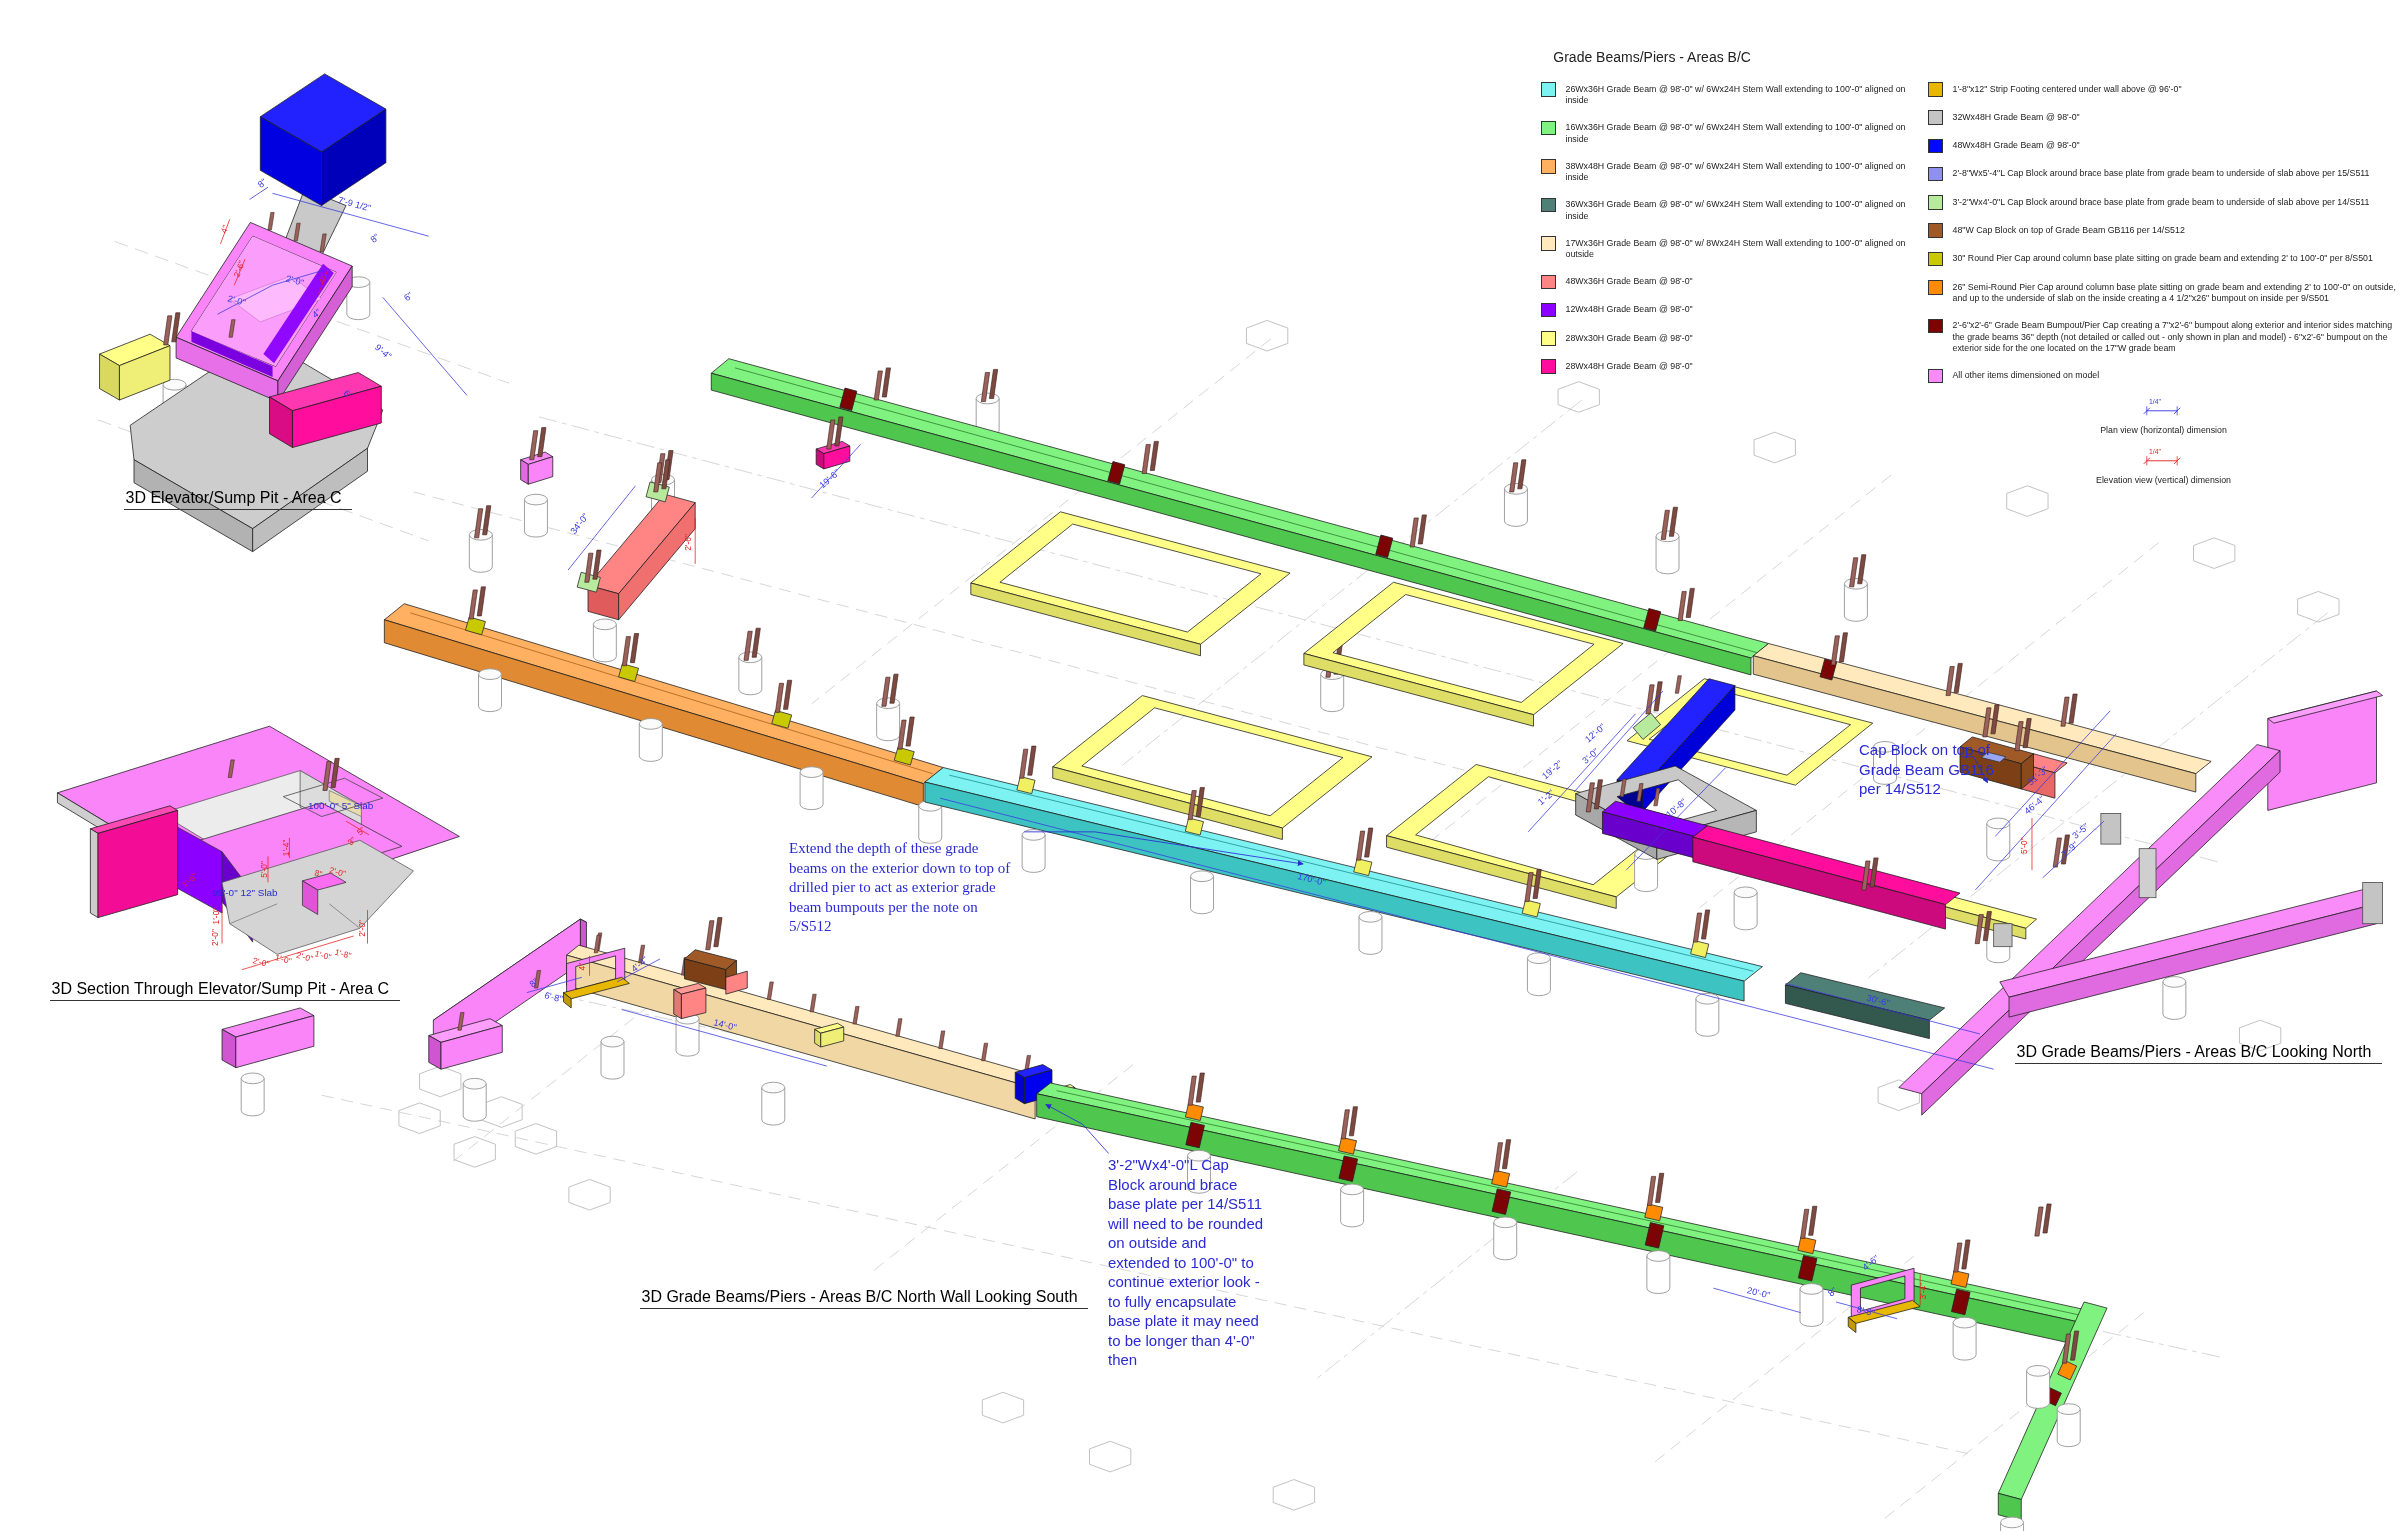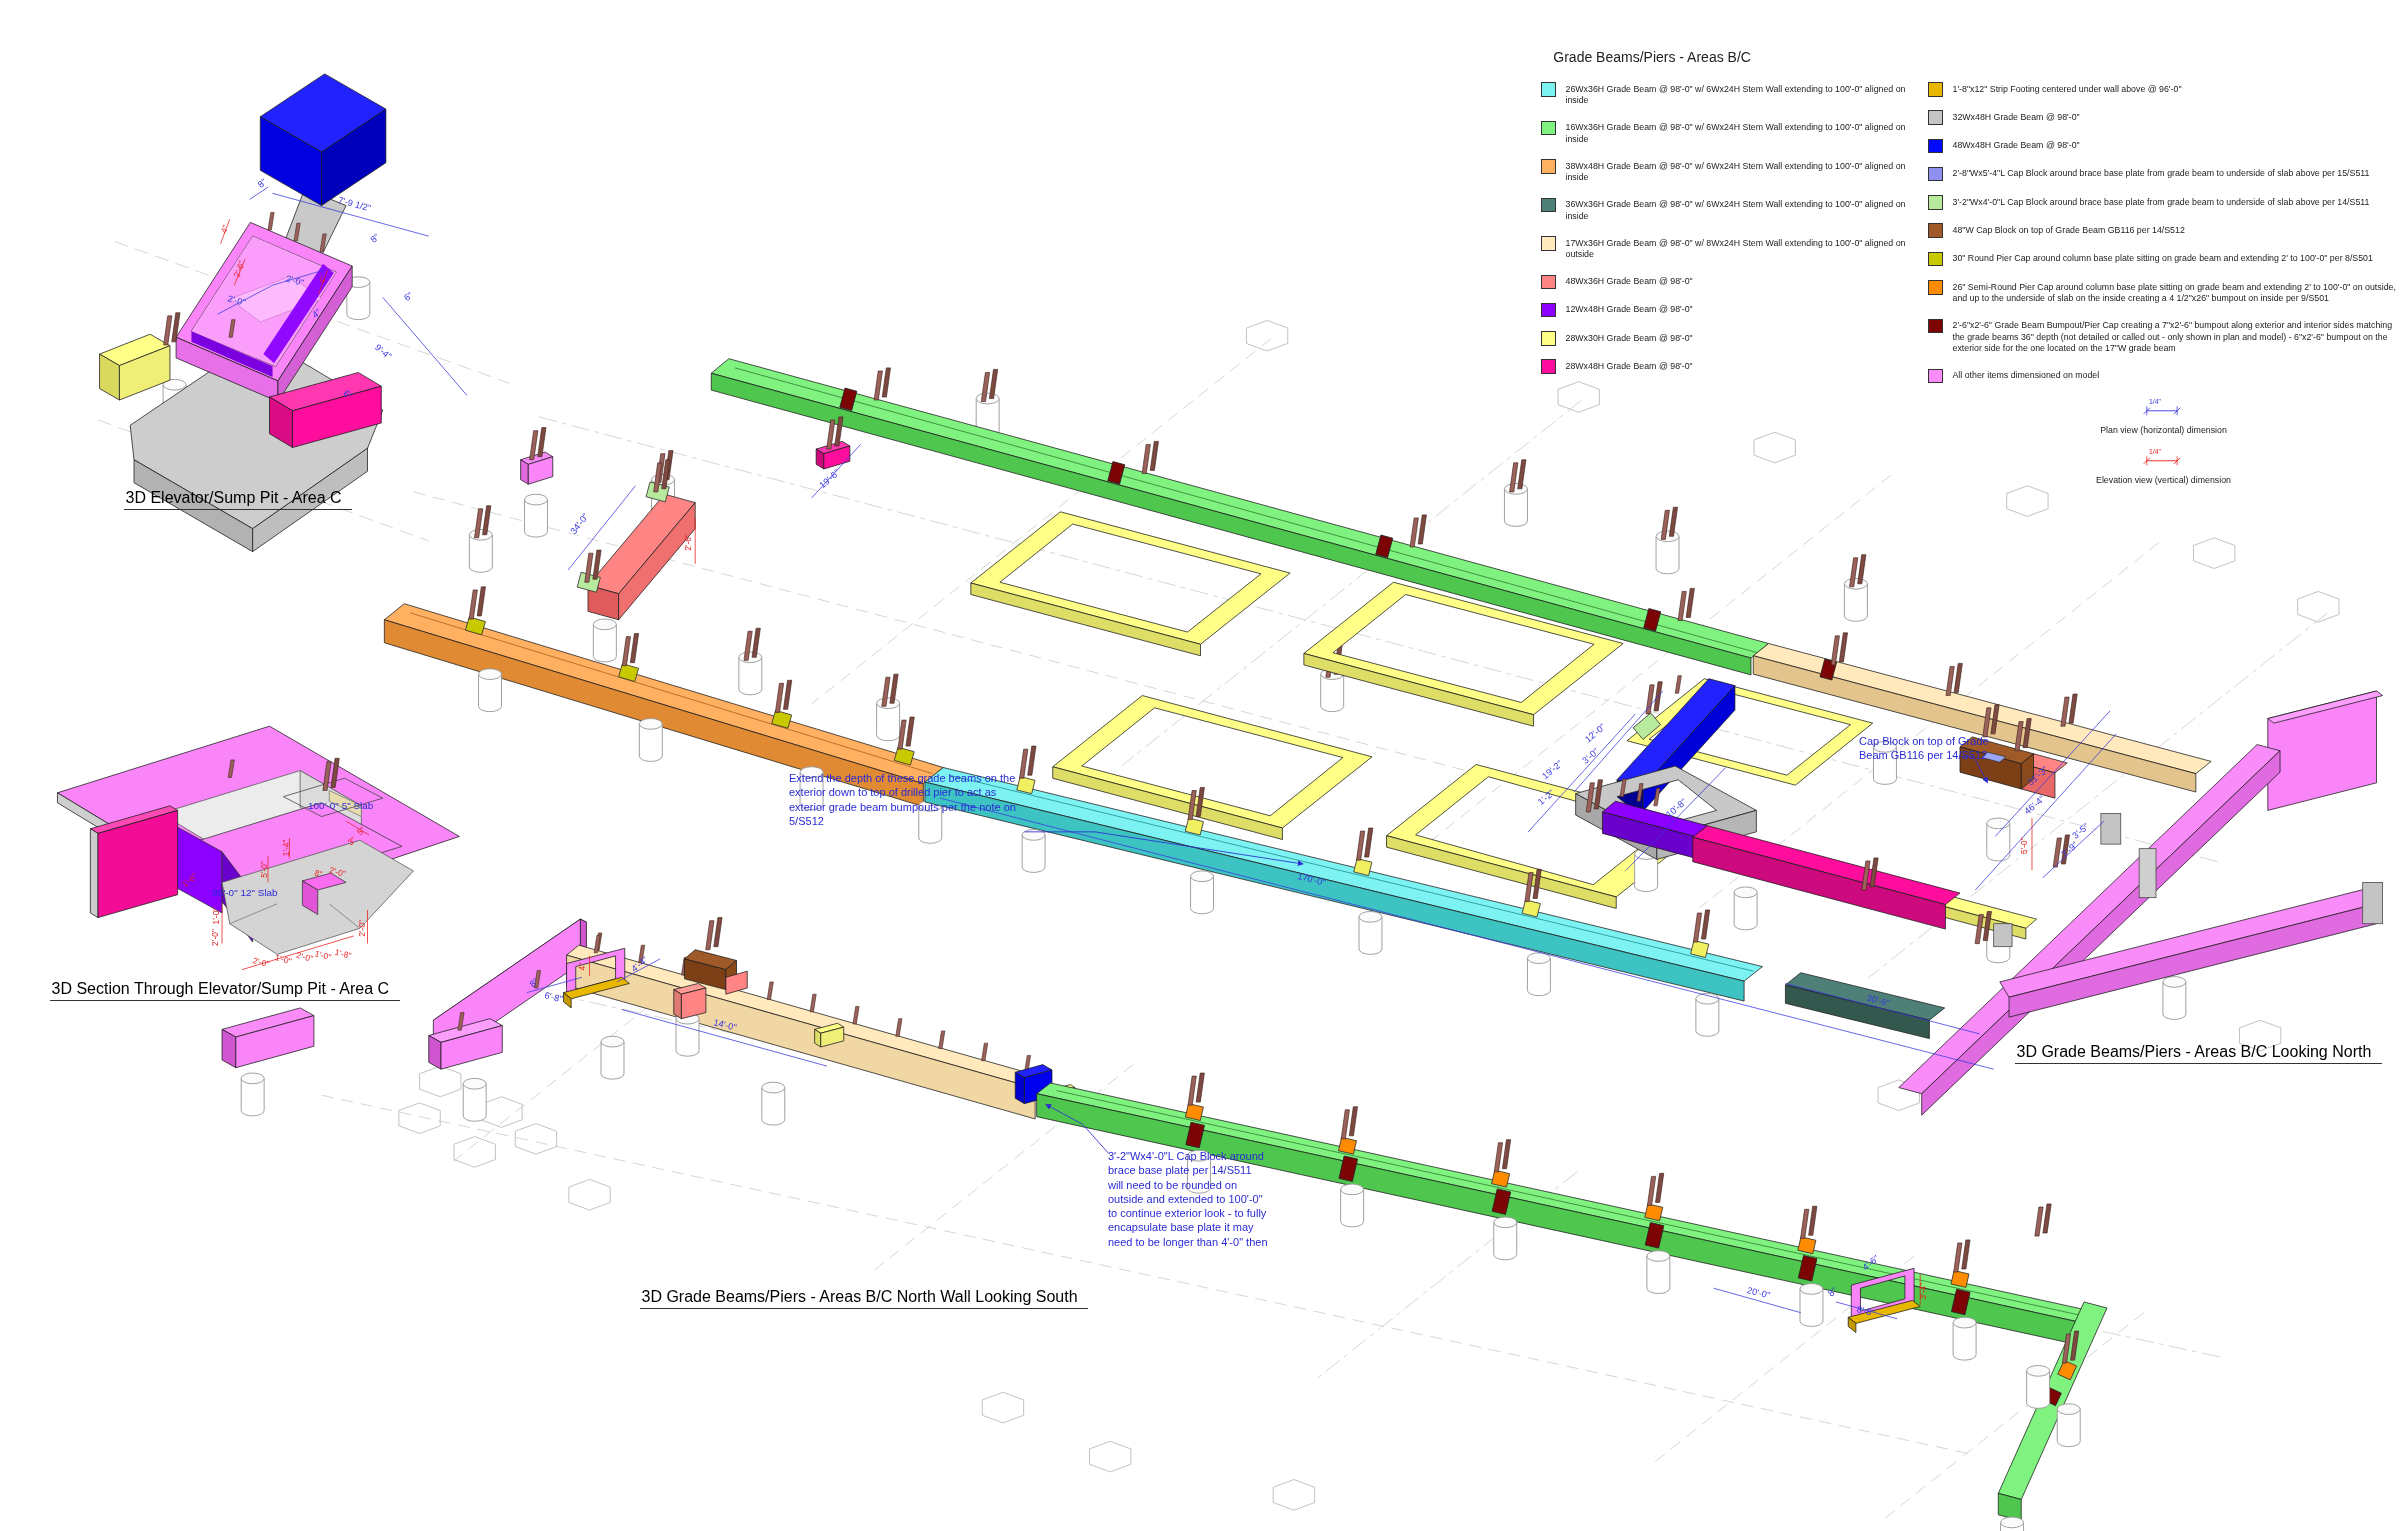--- a/index.html
+++ b/index.html
@@ -1,21 +1,21 @@
 <!DOCTYPE html>
 <html style="font-size:12.3px"><head>
 <meta charset="utf-8">
 <style>
   html,body{margin:0;padding:0;background:#fff;}
   #canvas{position:relative;width:2401px;height:1532px;background:#fff;
           font-family:"Liberation Sans",sans-serif;overflow:hidden;}
   #scene{position:absolute;left:0;top:0;}
   .vt{position:absolute;font-size:16px;color:#000000;border-bottom:1.5px solid #333;
       padding:0 10.7px 2.3px 1.5px;white-space:nowrap;}
-  .note{position:absolute;color:#2a2ad4;font-size:11px;line-height:1.3;}
+  .note{position:absolute;color:#2a2ad4;font-size:15px;line-height:1.3;margin-top:6px;}
   #legend{position:absolute;left:1541px;top:49px;width:858px;}
   #legend-title{font-size:14px;color:#222;margin:0 0 17px 12.3px;}
   .leg-cols{display:flex;}
   .col-l{width:387px;}
   .col-r{width:471px;}
   .leg-row{display:flex;gap:10px;margin-bottom:13.8px;align-items:flex-start;}
   .sw{width:14.5px;height:14.5px;border:1px solid #333;flex:0 0 auto;box-sizing:border-box;}
   .leg-label{font-size:8.8px;color:#222;line-height:1.32;padding-top:1.5px;}
   .dimkey-row{display:flex;gap:6.1px;margin-bottom:10.7px;align-items:center;flex-direction:column;}
   .bd{fill:#3838e0;font-size:12px;text-anchor:middle;}
@@ -540,21 +540,21 @@
     <text class="rd" x="2516" y="1686" transform="rotate(-90 2516 1686)">3'-4"</text>
     <polyline points="1448,1506 1414,1468 1366,1442" class="leader" marker-end="url(#arr)"></polyline>
   </g>
 </svg>
 
 <div class="vt" style="left:124px;top:489px;">3D Elevator/Sump Pit - Area C</div>
 <div class="vt" style="left:50px;top:980px;">3D Section Through Elevator/Sump Pit - Area C</div>
 <div class="vt" style="left:2015px;top:1043px;">3D Grade Beams/Piers - Areas B/C Looking North</div>
 <div class="vt" style="left:640px;top:1288px;text-align:center;">3D Grade Beams/Piers - Areas B/C North Wall Looking South</div>
 
-<div class="note" style="left:789px;top:771px;width:230px;">Extend the depth of these grade beams on the exterior down to top of drilled pier to act as exterior grade beam bumpouts per the note on 5/S512</div>
+<div class="note" style="left:789px;top:833px;width:230px;font-family:Liberation Serif, serif;">Extend the depth of these grade beams on the exterior down to top of drilled pier to act as exterior grade beam bumpouts per the note on 5/S512</div>
 <div class="note" style="left:1859px;top:734px;width:136px;">Cap Block on top of Grade Beam GB116 per 14/S512</div>
 <div class="note" style="left:1108px;top:1149px;width:161px;">3'-2"Wx4'-0"L Cap Block around brace base plate per 14/S511 will need to be rounded on outside and extended to 100'-0" to continue exterior look - to fully encapsulate base plate it may need to be longer than 4'-0" then</div>
 
 <div id="legend">
   <div id="legend-title">Grade Beams/Piers - Areas B/C</div>
   <div class="leg-cols">
     <div class="col-l" id="legend-left">
           <div class="leg-row">
             <span class="sw" style="background: rgb(125, 242, 242);"></span>
             <span class="leg-label">26Wx36H Grade Beam @ 98'-0" w/ 6Wx24H Stem Wall extending to 100'-0" aligned on inside</span>

